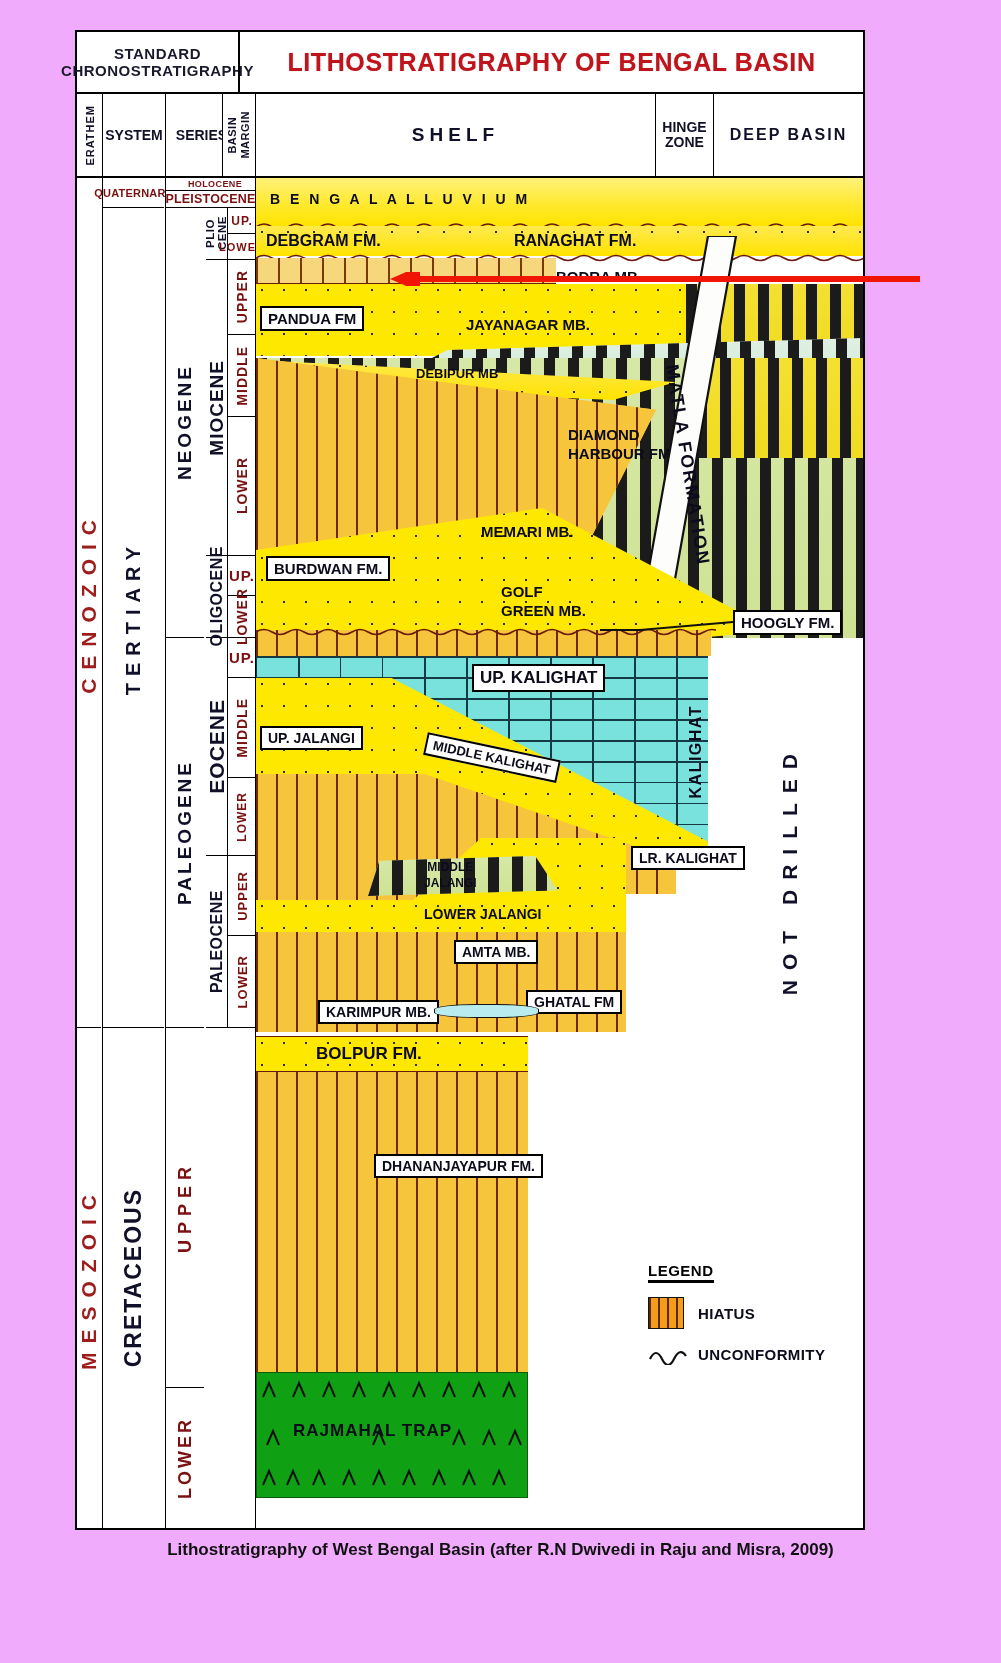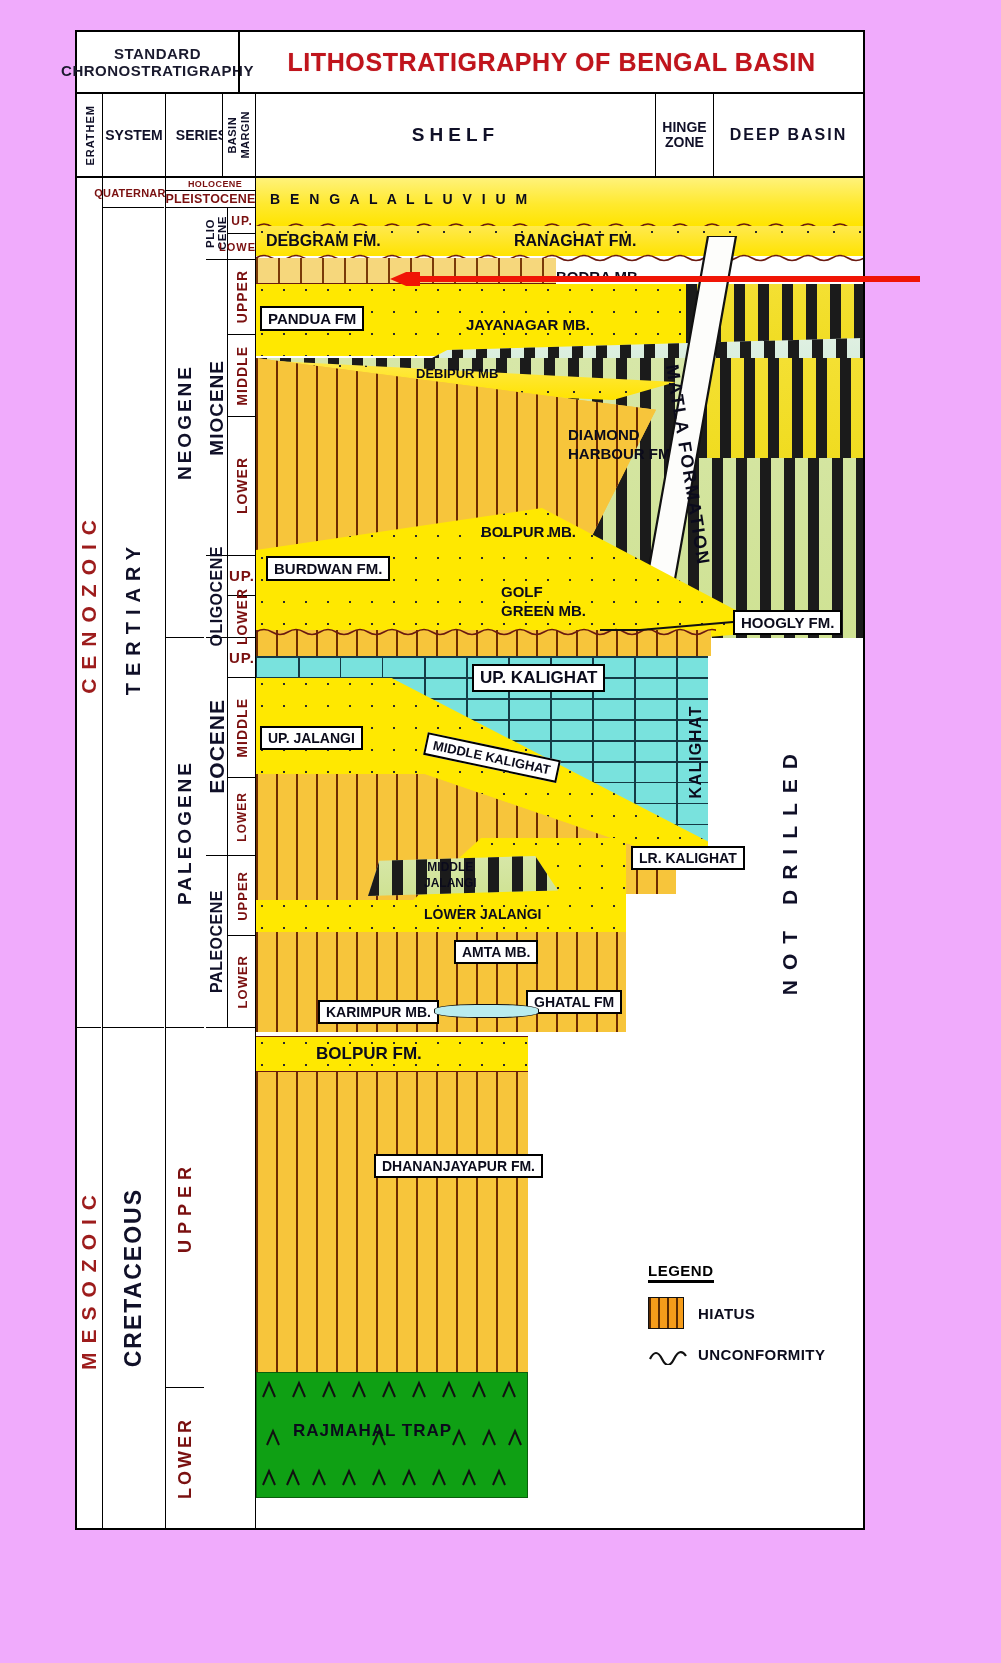--- a/index.html
+++ b/index.html
@@ -293,21 +293,21 @@
       <span>DIAMOND</span><br>
       <span>HARBOUR FM.</span>
     </div>
 
     <svg class="abs" style="left:356px;top:58px;width:240px;height:470px;">
       <polygon points="96,0 124,0 44,450 16,450" fill="#fdfdfb" stroke="#111" stroke-width="2.2"></polygon>
       <text x="70" y="230" fill="#0b0b1c" font-size="18" font-weight="bold" font-family="Liberation Sans, sans-serif" transform="rotate(81,70,230)" text-anchor="middle" letter-spacing="2">MATLA  FORMATION</text>
     </svg>
 
     <div class="abs sand" style="left:0;top:330px;width:520px;height:140px;clip-path:polygon(0% 30%,55% 0%,100% 88%,62% 100%,0% 100%);"></div>
-    <div class="plainlbl" style="left:225px;top:345px;font-size:15px;">BOLPUR MB.</div>
+    <div class="plainlbl" style="left:225px;top:345px;font-size:15px;">MEMARI MB.</div>
     <div class="boxlbl" style="left:10px;top:378px;font-size:15px;">BURDWAN FM.</div>
     <div class="plainlbl" style="left:245px;top:405px;font-size:15px;line-height:1.25;">
       <span>GOLF</span><br>
       <span>GREEN MB.</span>
     </div>
 
     <div class="abs hiatus" style="left:0;top:452px;width:455px;height:26px;"></div>
     <svg class="abs" style="left:0;top:448px;width:460px;height:10px;">
       <path d="M0,6 q8,-5 16,0 t16,0 t16,0 t16,0 t16,0 t16,0 t16,0 t16,0 t16,0 t16,0 t16,0 t16,0 t16,0 t16,0 t16,0 t16,0 t16,0 t16,0 t16,0 t16,0 t16,0 t16,0 t16,0 t16,0 t16,0 t16,0 t16,0 t16,0 t16,0" fill="none" stroke="#6a1a10" stroke-width="1.6"></path>
     </svg>
@@ -387,14 +387,15 @@
       <div class="leg-txt">HIATUS</div>
     </div>
     <div class="leg-row">
       <svg style="width:44px;height:22px;margin-right:6px;">
         <path d="M2,16 q6,-12 12,0 t12,0 t12,-3" fill="none" stroke="#111" stroke-width="2.2"></path>
       </svg>
       <div class="leg-txt">UNCONFORMITY</div>
     </div>
   </div>
 
+  <div class="abs" id="caption">Lithostratigraphy of West Bengal Basin (after R.N Dwivedi in Raju and Misra, 2009)</div>
 
 </div>
 
 </body></html>

